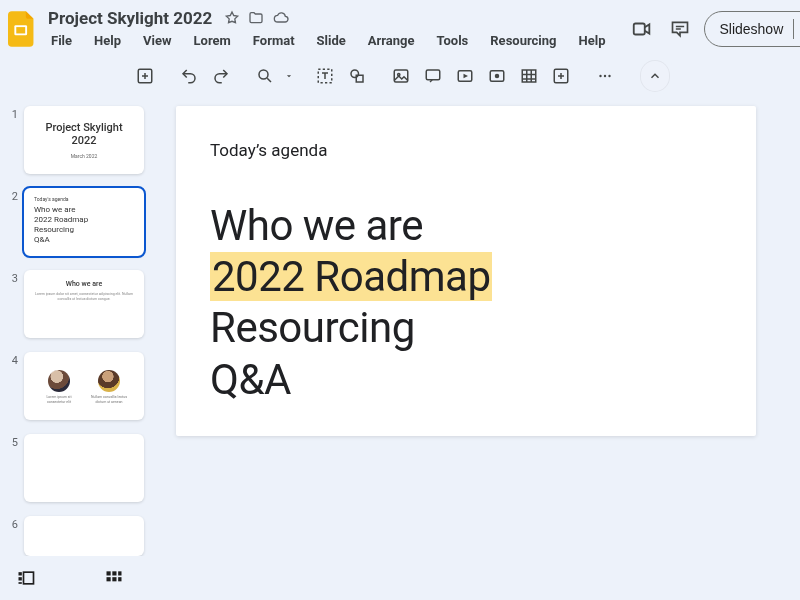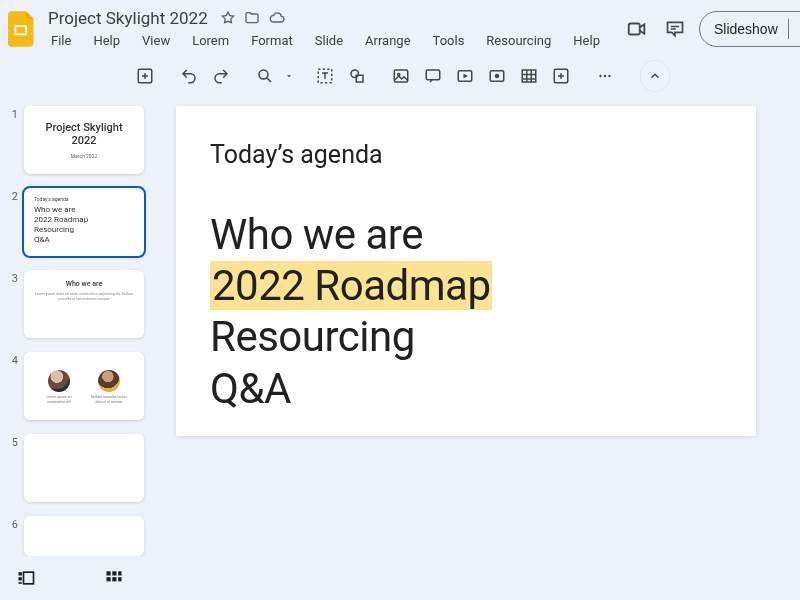--- a/index.html
+++ b/index.html
@@ -3,21 +3,21 @@
 <meta charset="utf-8">
 <style>
   * { box-sizing: border-box; margin: 0; padding: 0; }
   html, body { width: 800px; height: 600px; overflow: hidden; font-family: "Google Sans", Roboto, Arial, sans-serif; }
   body { background: #edf2fa; color: #1f1f1f; }
 
   
   .titlebar { display: flex; align-items: center; padding: 6px 12px 0 8px; height: 52px; gap: 8px; }
   .app-logo { width: 32px; height: 40px; display:flex; align-items:center; justify-content:center; }
   .app-logo svg { width: 28px; height: 36px; }
-  .title-col { display:flex; flex-direction:column; gap:0; }
+  .title-col { display:flex; flex-direction:column; gap:0;font-weight:bold; }
   .doc-row { display:flex; align-items:center; gap:8px; }
   .doc-title { font-size: 17px; color:#3c4043; padding:1px 4px; border-radius:4px; }
   .doc-icon { color:#5f6368; display:flex; align-items:center; }
   .menu-row { display:flex; gap:8px; margin-top:1px; }
   .menu-item { font-size: 13px; color:#3c4043; padding:3px 7px; border-radius:4px; cursor:pointer; }
   .title-spacer { flex:1; }
   .hdr-actions { display:flex; align-items:center; gap:10px; }
   .hdr-icon { width:28px; height:28px; display:flex; align-items:center; justify-content:center; color:#444746; border-radius:50%; }
   .slideshow-btn { display:flex; align-items:center; gap:2px; height:36px; padding:0 4px 0 14px; border:1px solid #747775; border-radius:18px; font-size:14px; color:#1f1f1f; background:transparent; }
   .slideshow-btn .sep { width:1px; height:20px; background:#747775; margin:0 2px 0 8px; }
@@ -51,21 +51,21 @@
   .person { display:flex; flex-direction:column; align-items:center; gap:3px; }
   .pava { width:22px; height:22px; border-radius:50%; }
   .pava.a { background: radial-gradient(circle at 40% 30%, #d8bfa8 0 30%, #6b4a3a 32% 60%, #2a2a3a 62% 100%); }
   .pava.b { background: radial-gradient(circle at 45% 30%, #caa07a 0 28%, #5a3a28 30% 58%, #d9b24a 60% 100%); }
   .ptxt { font-size:3.5px; color:#777; text-align:center; line-height:1.2; width:40px; overflow:hidden; }
   .thumb5, .thumb6 { height:68px; }
   .thumb6 { height:40px; }
 
   .canvas-area { flex:1; position:relative; padding:6px 20px 0 6px; }
   .slide { width:580px; height:330px; background:#fff; border-radius:2px; box-shadow:0 1px 4px rgba(0,0,0,0.12); padding:34px 34px; position:relative; }
-  .agenda-label { font-size:25px; color:#202124; letter-spacing:0; }
+  .agenda-label { font-size:17px; color:#202124; letter-spacing:0; }
   .agenda-list { margin-top:40px; font-size:42px; font-weight:400; line-height:1.22; letter-spacing:-0.5px; color:#202124; }
   .agenda-list .hl { background:#fce293; padding:0 2px; }
 
   
   .bottombar { position:absolute; left:0; bottom:0; height:44px; padding:6px 12px; display:flex; align-items:center; gap:60px; }
   .bbtn { width:28px; height:28px; display:flex; align-items:center; justify-content:center; color:#1f1f1f; }
 
   svg { display:block; }
 </style>
 </head>

